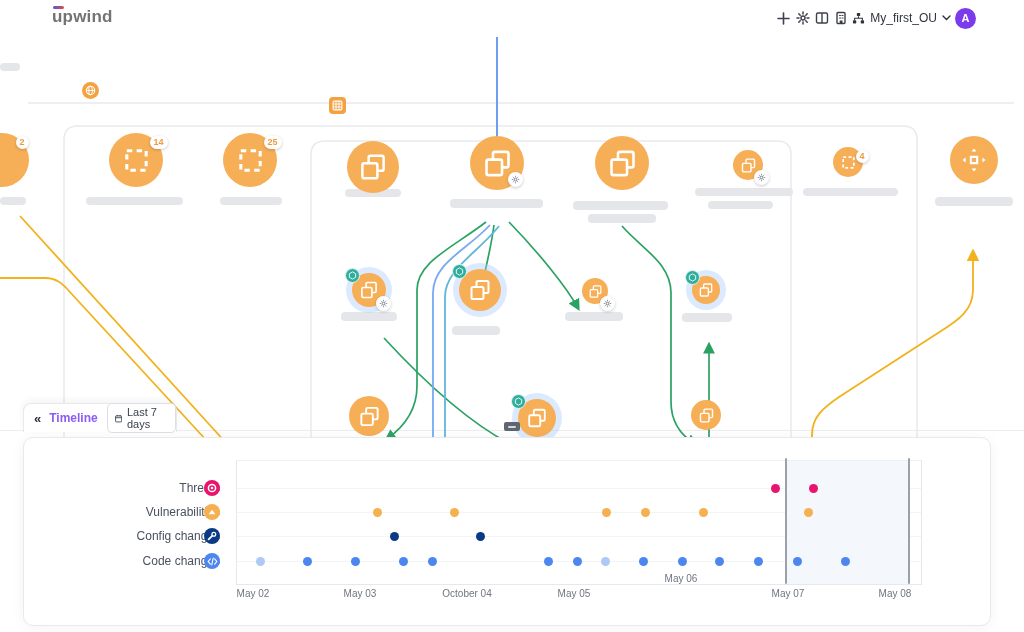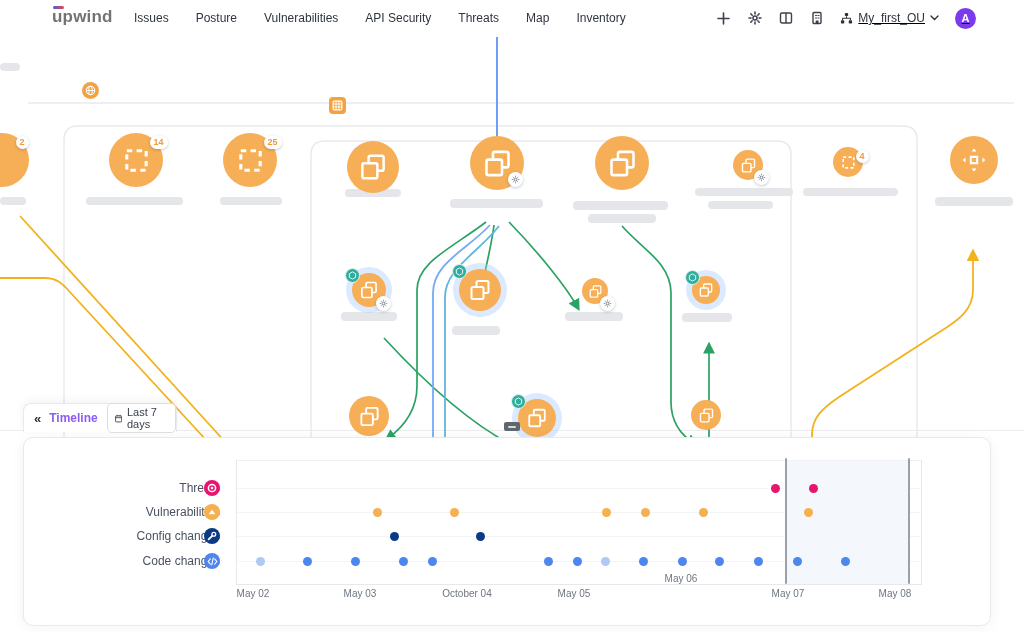--- a/index.html
+++ b/index.html
@@ -6,21 +6,21 @@
   .stage{position:relative;width:1024px;height:632px;overflow:hidden;background:#fff;
          font-family:"Liberation Sans",sans-serif;-webkit-font-smoothing:antialiased;}
   
   .navbar{position:absolute;left:0;top:0;width:1024px;height:36px;background:#fff;
           display:flex;align-items:center;z-index:30;}
   .logo{position:absolute;left:52px;top:7px;font-size:17px;font-weight:800;color:#737373;letter-spacing:.2px;}
   .logo .ubar{position:absolute;left:1px;top:-1px;width:11px;height:3px;border-radius:2px;
               background:linear-gradient(90deg,#4f5bd5,#e5484d);}
   .nav-items{position:absolute;left:134px;top:0;height:36px;display:flex;align-items:center;gap:27px;}
   .nav-item{font-size:12px;color:#30353f;cursor:pointer;white-space:nowrap;}
-  .nav-right{position:absolute;right:48px;top:0;height:36px;display:flex;align-items:center;gap:16px;text-decoration:underline;}
+  .nav-right{position:absolute;right:48px;top:0;height:36px;display:flex;align-items:center;gap:4px;}
   .nav-ic{width:15px;height:15px;display:flex;align-items:center;justify-content:center;color:#3c414b;}
   .org{display:flex;align-items:center;gap:5px;font-size:12px;color:#2e333d;}
   .avatar{width:21px;height:21px;border-radius:50%;background:#7c3aed;color:#fff;font-size:11px;
           font-weight:700;display:flex;align-items:center;justify-content:center;}
   
   .map{position:absolute;left:0;top:36px;width:1024px;height:396px;}
   #edges{position:absolute;left:0;top:0;z-index:2;}
   .skel{position:absolute;background:#e4e6e9;border-radius:4px;z-index:3;}
   .node{position:absolute;border-radius:50%;background:#F6AF57;z-index:4;
         display:flex;align-items:center;justify-content:center;cursor:pointer;}
@@ -59,29 +59,20 @@
 </head>
 <body>
 
 <div class="stage">
 
   <div class="navbar">
     <div class="logo">
       <span class="ubar"></span>
       <span>upwind</span>
     </div>
-    <div class="nav-items" id="nav-items">
-        <div class="nav-item">Issues</div>
-        <div class="nav-item">Posture</div>
-        <div class="nav-item">Vulnerabilities</div>
-        <div class="nav-item">API Security</div>
-        <div class="nav-item">Threats</div>
-        <div class="nav-item">Map</div>
-        <div class="nav-item">Inventory</div>
-      </div>
     <div class="nav-right">
       <span class="nav-ic">
         <svg width="13" height="13" viewBox="0 0 13 13">
             <path d="M6.5 1v11M1 6.5h11" stroke="#3c414b" stroke-width="1.6" stroke-linecap="round"></path>
           </svg>
       </span>
       <span class="nav-ic">
         <svg width="14" height="14" viewBox="0 0 14 14">
             <circle cx="7" cy="7" r="2" fill="none" stroke="#3c414b" stroke-width="1.5"></circle>
             <path d="M7 1v2M7 11v2M1 7h2M11 7h2M2.8 2.8l1.4 1.4M9.8 9.8l1.4 1.4M11.2 2.8L9.8 4.2M4.2 9.8l-1.4 1.4" stroke="#3c414b" stroke-width="1.5" stroke-linecap="round"></path>

